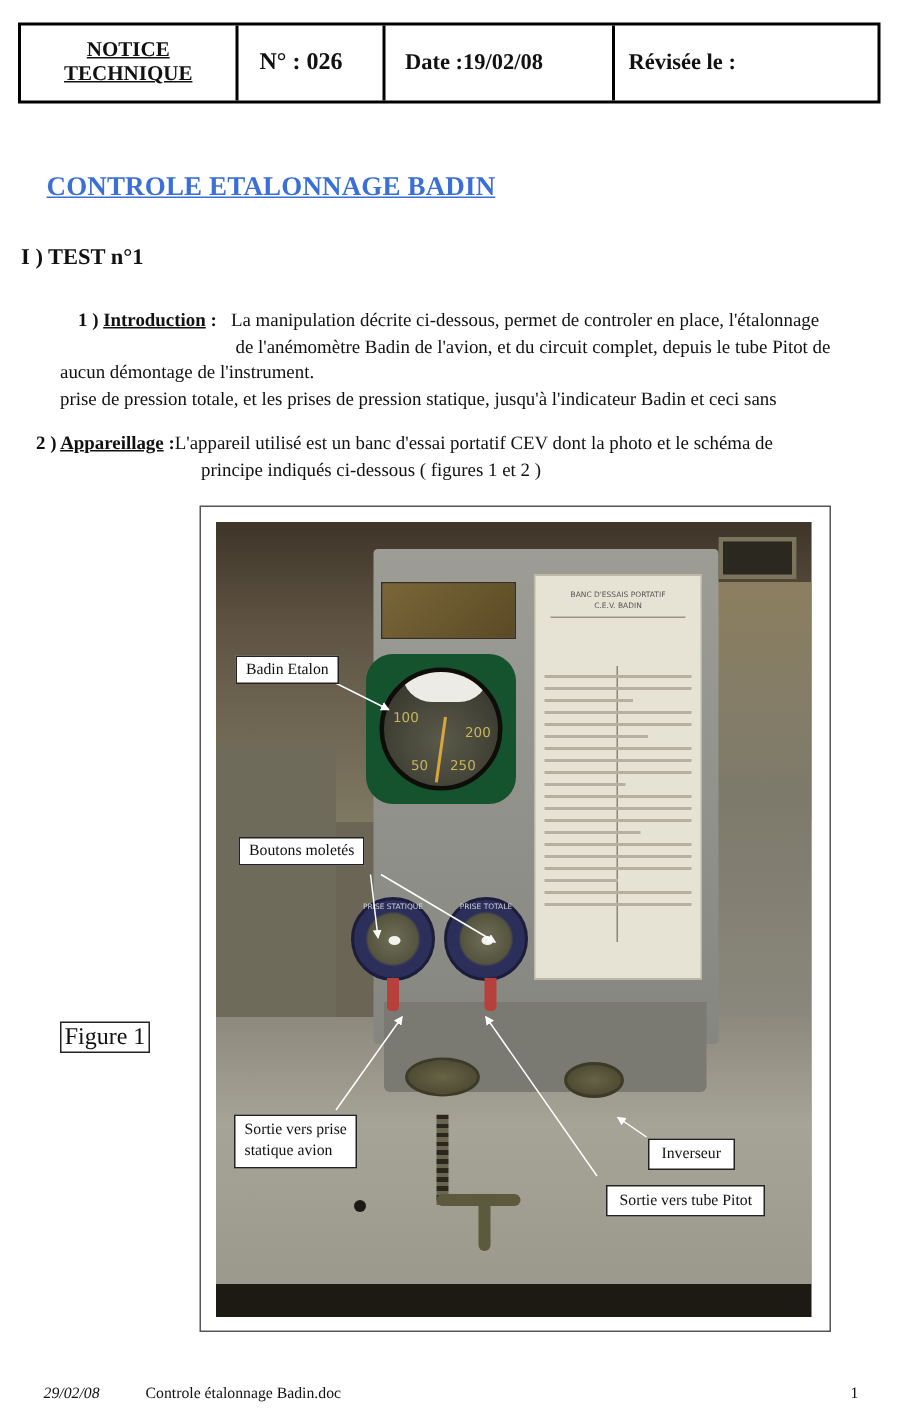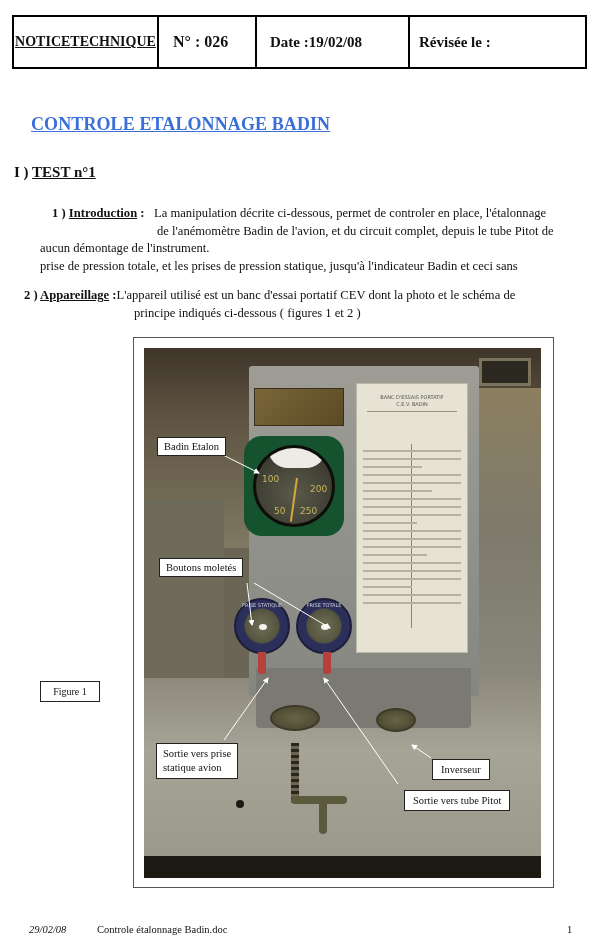--- a/index.html
+++ b/index.html
@@ -3,29 +3,29 @@
   <meta charset="utf-8">
   <style>
     * { margin: 0; padding: 0; box-sizing: border-box; }
     html, body { width: 607px; height: 944px; background: #ffffff; overflow: hidden; }
     body { position: relative; font-family: "Liberation Serif", "DejaVu Serif", serif; color: #111; }
 
     
     .hdr { position: absolute; left: 12px; top: 15px; width: 575px; height: 54px; border: 2px solid #000; display: flex; }
     .hdr .cell { border-right: 2px solid #000; display: flex; align-items: center; font-weight: bold; font-size: 15px; }
     .hdr .cell:last-child { border-right: none; }
-    .hdr .c1 { width: 145px; justify-content: center; text-align: center; flex-direction: row; font-size: 14px; line-height: 16px; text-decoration: underline; }
+    .hdr .c1 { width: 145px; justify-content: center; text-align: center; flex-direction: column; font-size: 14px; line-height: 16px; text-decoration: underline; }
     .hdr .c2 { width: 98px; padding-left: 14px; font-size: 16px; }
     .hdr .c3 { width: 153px; padding-left: 13px; }
     .hdr .c4 { flex: 1; padding-left: 9px; border-radius: 15px; }
 
     .title { position: absolute; left: 31px; top: 114px; font-size: 18px; font-weight: bold; color: #3a6fd8; text-decoration: underline; letter-spacing: 0.1px; }
 
     .sec1 { position: absolute; left: 14px; top: 164px; font-size: 15px; font-weight: bold; }
-    .sec1 .u { text-decoration: underline; }
+    .sec1 .u { }
 
     .para { position: absolute; font-size: 12.6px; line-height: 17.5px; }
     .para b { font-weight: bold; }
     .para .u { text-decoration: underline; }
     .p1 { left: 24px; top: 205px; width: 570px; }
     .p1 .line { white-space: nowrap; }
     .p2 { left: 24px; top: 287px; width: 570px; }
 
     
     .figframe { position: absolute; left: 133px; top: 337px; width: 421px; height: 551px; border: 1.5px solid #555; background: #fff; }
@@ -60,21 +60,21 @@
 
     .wheel { position: absolute; width: 50px; height: 26px; border-radius: 50%; background: radial-gradient(ellipse, #676447 0%, #4e4c33 70%); border: 2px solid #3d3b28; }
     .spring { position: absolute; left: 147px; top: 395px; width: 8px; height: 60px; background: repeating-linear-gradient(180deg, #2a271c 0 3px, #6a6450 3px 6px); }
     .crank { position: absolute; left: 147px; top: 448px; width: 56px; height: 8px; background: #5b5a3c; border-radius: 4px; }
     .crank2 { position: absolute; left: 175px; top: 448px; width: 8px; height: 38px; background: #5b5a3c; border-radius: 4px; }
     .hole { position: absolute; left: 92px; top: 452px; width: 8px; height: 8px; border-radius: 50%; background: #1c1a14; }
 
     .callout { position: absolute; background: #fff; border: 1px solid #222; font-size: 10.5px; line-height: 13px; padding: 2px 6px; white-space: nowrap; color: #111; }
     .arrows { position: absolute; left: 0; top: 0; width: 100%; height: 100%; pointer-events: none; }
 
-    .figlabel { position: absolute; left: 40px; top: 681px; width: 60px; height: 21px; border: 1px solid #222; font-size: 10px; display: flex; align-items: center; justify-content: center; background: #fff; }
+    .figlabel { position: absolute; left: 40px; top: 681px; width: 60px; height: 21px; border: 1px solid #222; font-size: 16px; display: flex; align-items: center; justify-content: center; background: #fff; }
 
     .footer { position: absolute; top: 924px; font-size: 10.5px; }
     .f1 { left: 29px; font-style: italic; }
     .f2 { left: 97px; }
     .f3 { left: 567px; }
   </style>
 </head>
 <body>
 
 <div class="hdr">

